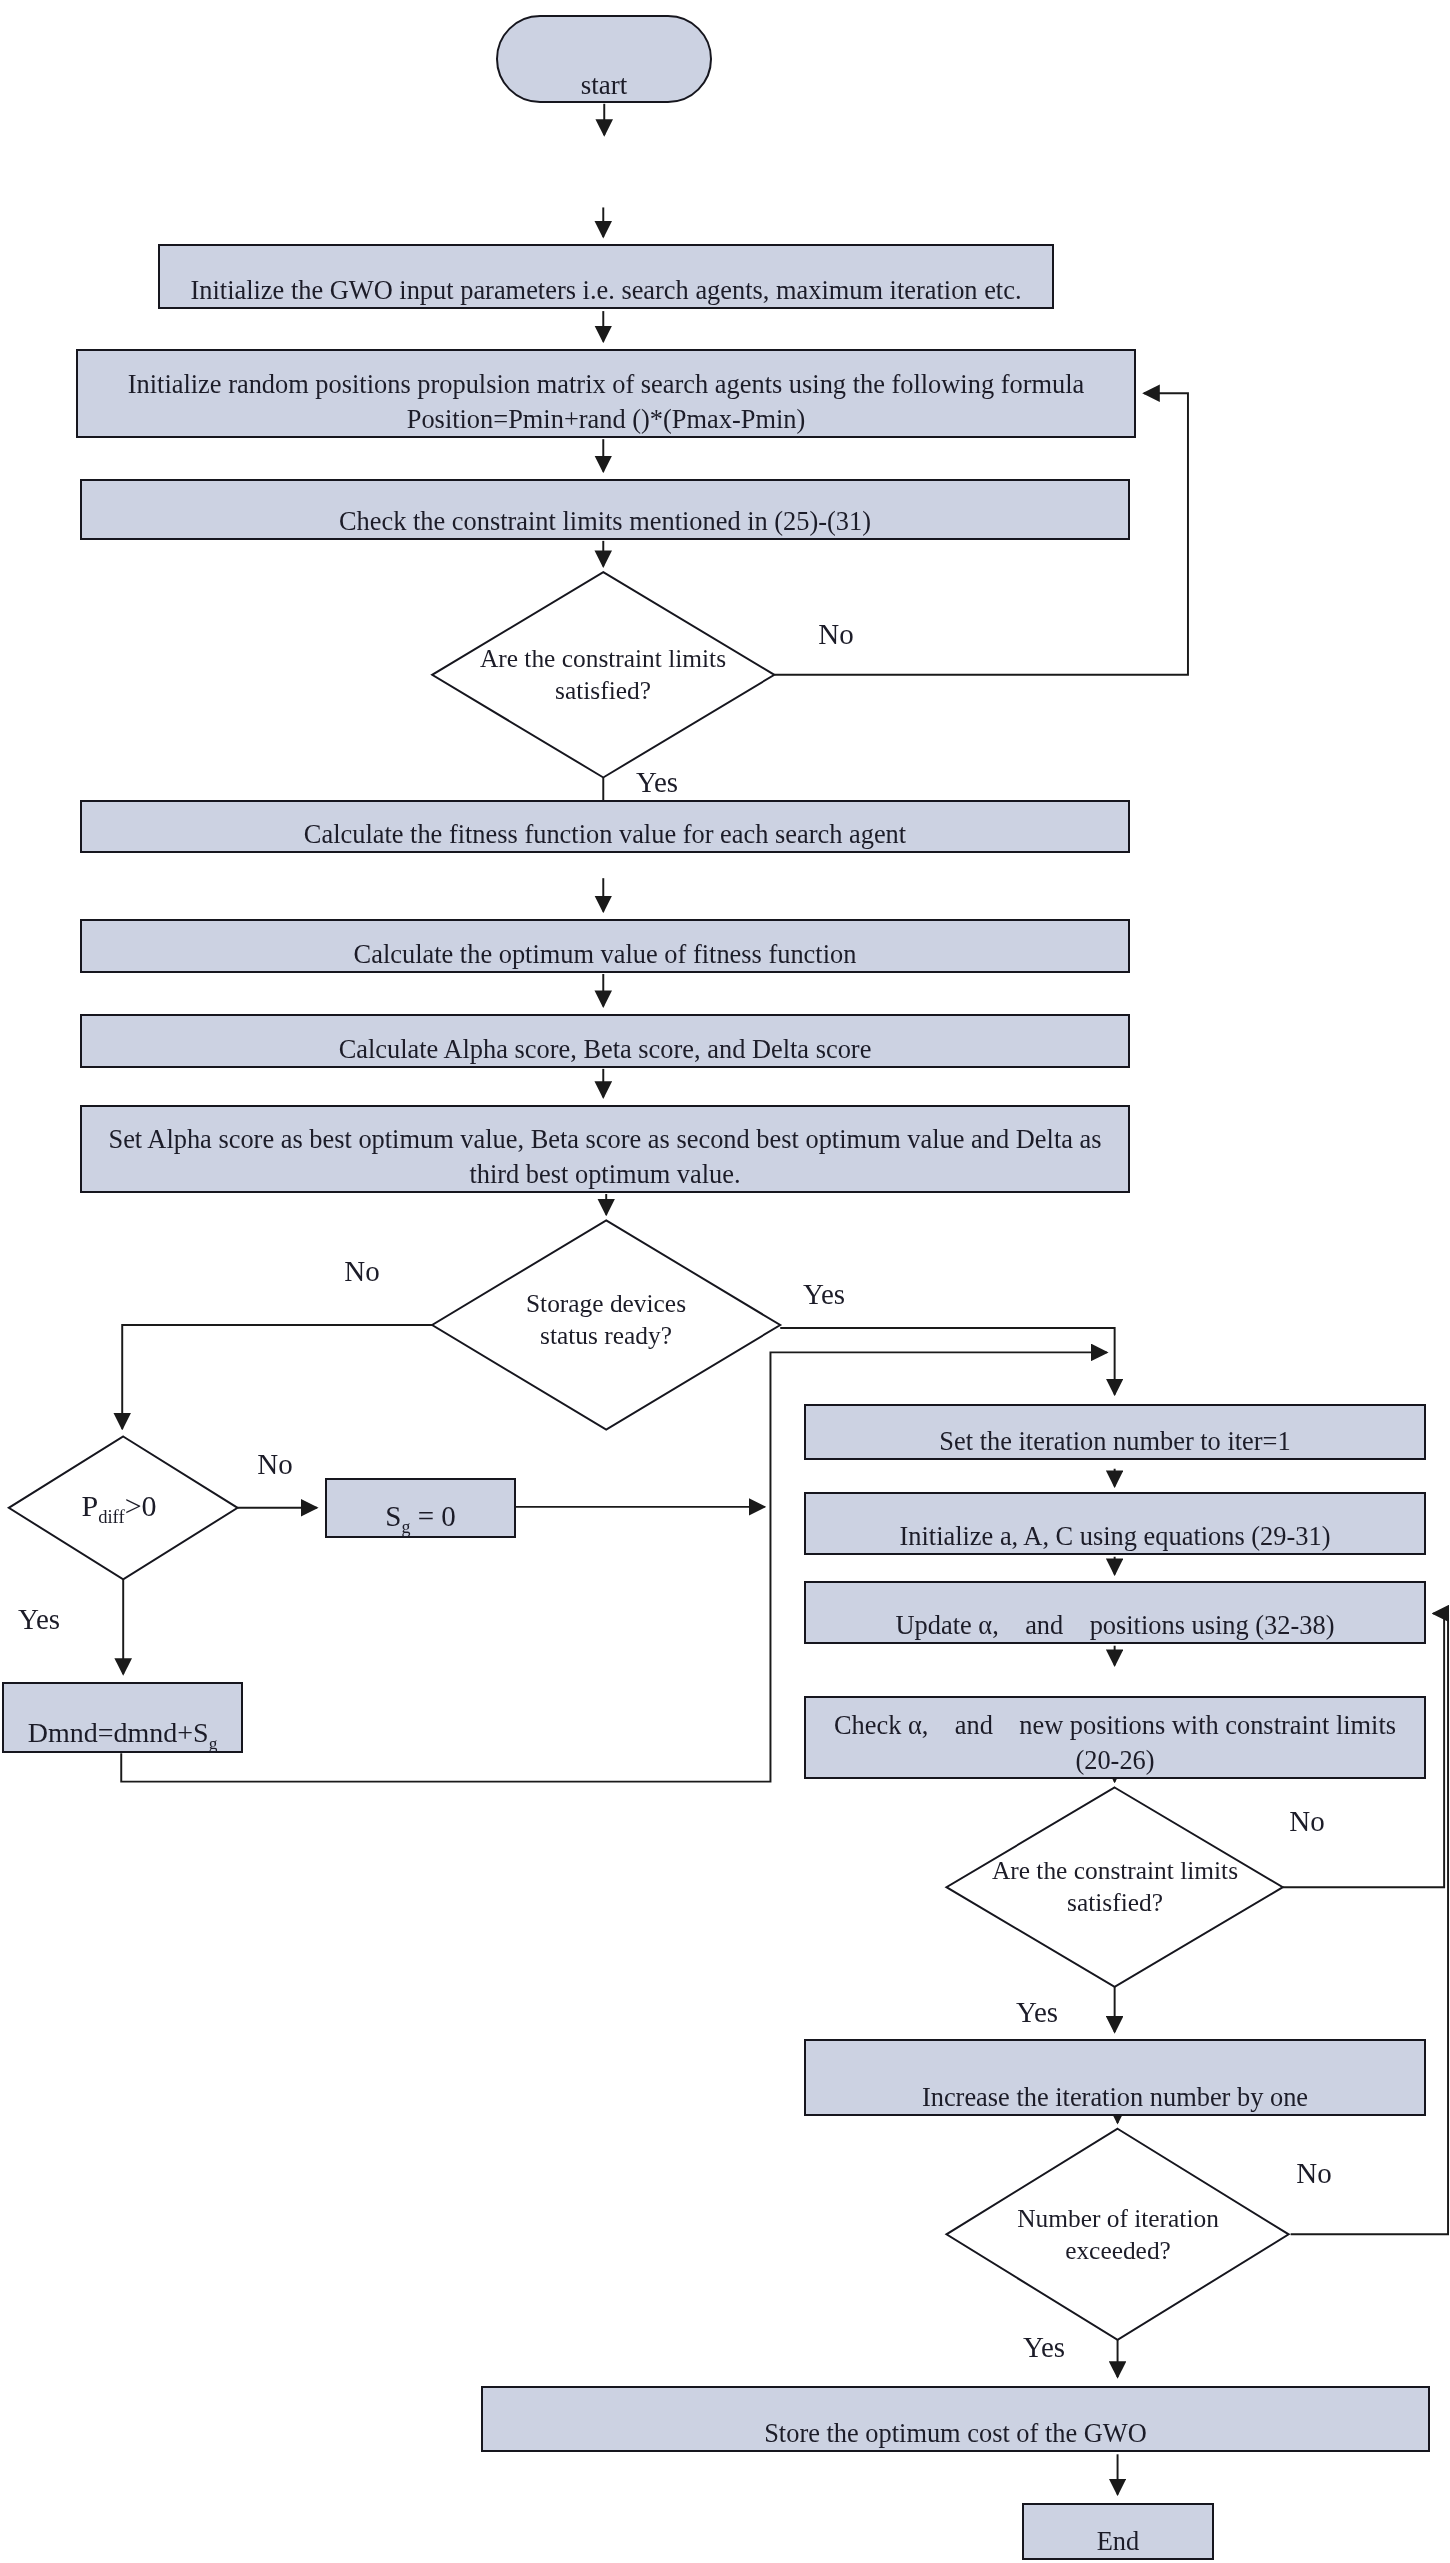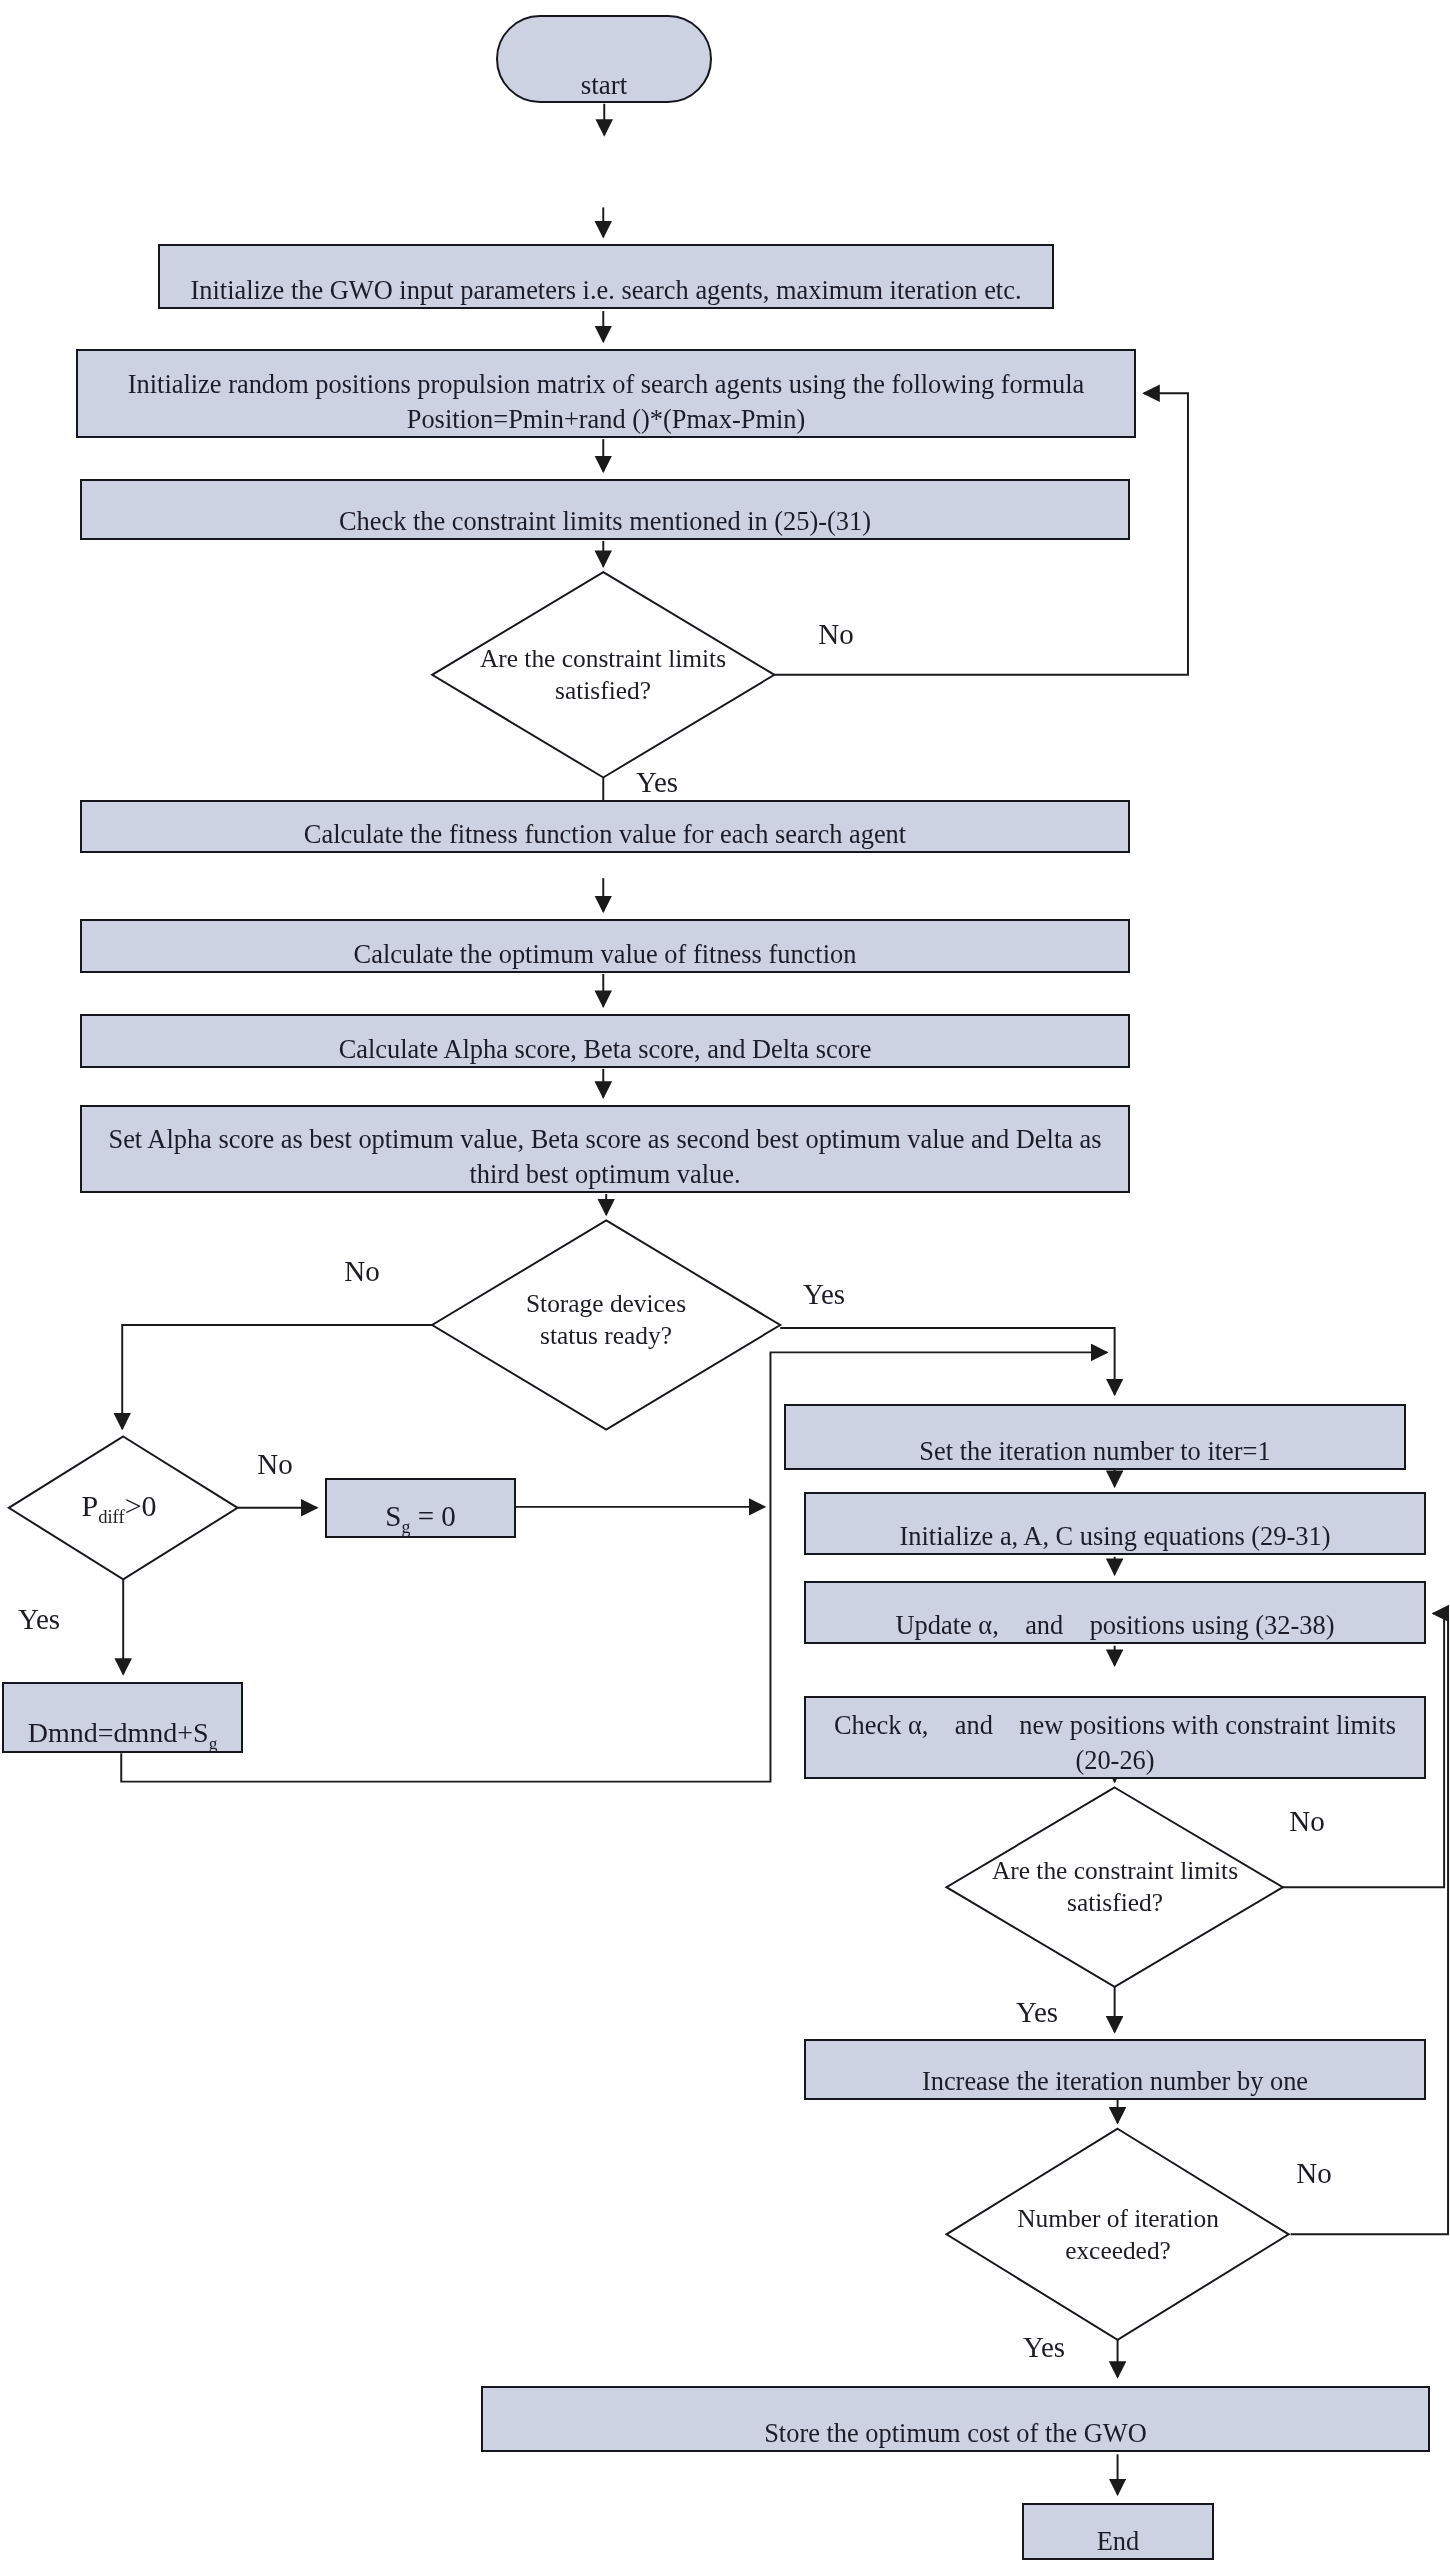--- a/index.html
+++ b/index.html
@@ -122,38 +122,38 @@
   </div>
 
   <div class="node pbox" style="left:325px;top:1478px;width:191px;height:60px;font-size:29px;">
     <span><span>S</span><sub>g</sub><span> = 0</span></span>
   </div>
 
   <div class="node pbox" style="left:2px;top:1682px;width:241px;height:71px;font-size:28px;">
     <span><span>Dmnd=dmnd+S</span><sub>g</sub></span>
   </div>
 
-  <div class="node pbox" style="left:784px;top:1404px;width:622px;height:66px;">
+  <div class="node pbox" style="left:804px;top:1404px;width:622px;height:56px;">
     <span>Set the iteration number to iter=1</span>
   </div>
 
   <div class="node pbox" style="left:804px;top:1492px;width:622px;height:63px;">
     <span>Initialize a, A, C using equations (29-31)</span>
   </div>
 
   <div class="node pbox" style="left:804px;top:1581px;width:622px;height:63px;">
     <span>Update α,    and    positions using (32-38)</span>
   </div>
 
   <div class="node pbox" style="left:804px;top:1672px;width:622px;height:83px;margin-top:24px;">
     <span>Check α,    and    new positions with constraint limits</span>
     <span>(20-26)</span>
   </div>
 
-  <div class="node pbox" style="left:804px;top:2039px;width:622px;height:61px;">
+  <div class="node pbox" style="left:804px;top:2039px;width:622px;height:77px;">
     <span>Increase the iteration number by one</span>
   </div>
 
   <div class="node pbox" style="left:481px;top:2386px;width:949px;height:66px;">
     <span>Store the optimum cost of the GWO</span>
   </div>
 
   <div class="node pbox" style="left:1022px;top:2503px;width:192px;height:57px;">
     <span>End</span>
   </div>

